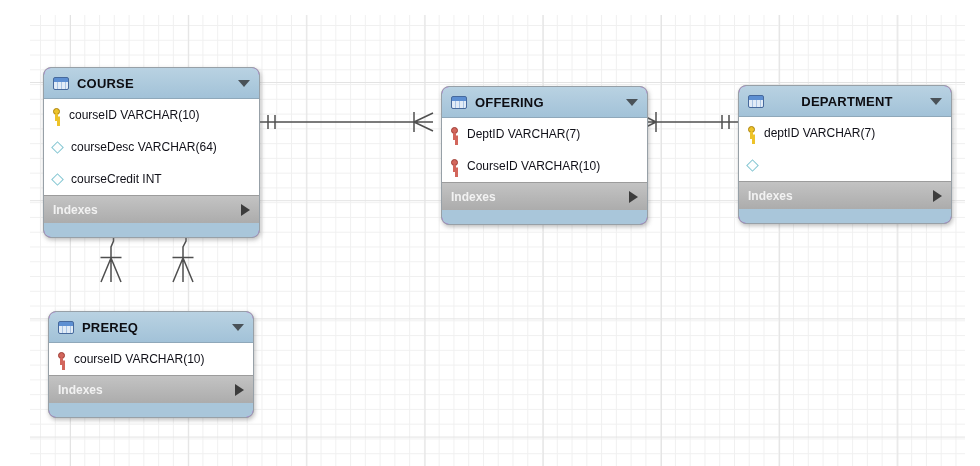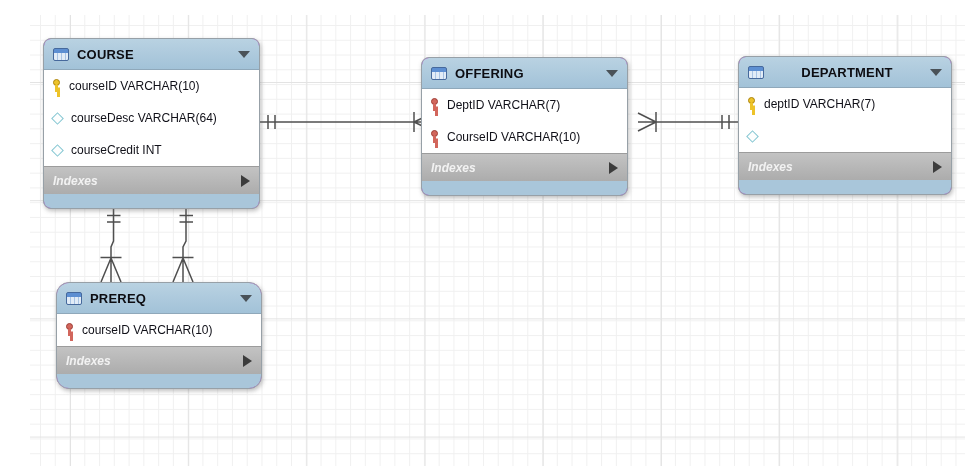--- a/index.html
+++ b/index.html
@@ -22,20 +22,21 @@
     background-position:40px 67px,40px 67px,10px 10px,10px 10px;
   }
   svg.rels{position:absolute;left:0;top:0;}
   svg.rels path{stroke:#4f4f4f;stroke-width:1.5;fill:none;}
 
   
   .etable{
     position:absolute;border:1px solid #97a0a7;border-radius:8px;overflow:hidden;
     box-shadow:1px 2px 4px rgba(110,110,110,.45);
     background:#a21caf;
+    margin-top:29px;
   }
   .t-header{
     height:31px;display:flex;align-items:center;gap:8px;padding:0 9px;
     background:linear-gradient(180deg,#b9d2e2,#a2c2d8);
     border-bottom:1px solid #8fa8ba;box-sizing:border-box;
   }
   .t-name{font-size:13px;font-weight:bold;color:#0d0d12;letter-spacing:.2px;flex:1;}
   .tbl-ic{
     width:16px;height:13px;border:1px solid #46699c;border-radius:2px;box-sizing:border-box;
     background:
@@ -52,21 +53,21 @@
   .keyic::before{content:'';position:absolute;top:0;left:1.5px;width:7px;height:7px;border-radius:50%;
     background:var(--kc);border:1px solid var(--ko);box-sizing:border-box;}
   .keyic::after{content:'';position:absolute;top:6px;left:4px;width:2.5px;height:7px;background:var(--kc);
     box-shadow:2px 2.5px 0 0 var(--kc),2px 5px 0 0 var(--kc);}
   .keyic.pk{--kc:#edc32a;--ko:#ab830d;}
   .keyic.fk{--kc:#d2665c;--ko:#9e3e35;}
   .diam{width:7px;height:7px;border:1.5px solid #85c6d2;background:#fdfefe;transform:rotate(45deg);
     margin:0 2px;flex:0 0 auto;}
   .t-indexes{
     height:28px;display:flex;align-items:center;justify-content:space-between;padding:0 9px;
-    background:linear-gradient(180deg,#c3c3c3,#acacac);border-top:1px solid #9c9c9c;box-sizing:border-box;font-style:italic;
+    background:linear-gradient(180deg,#c3c3c3,#acacac);border-top:1px solid #9c9c9c;box-sizing:border-box;
   }
   .idx-label{font-size:12px;font-weight:bold;color:#f2f2f2;}
   .tri-right{width:0;height:0;border-top:6px solid transparent;border-bottom:6px solid transparent;
     border-left:9px solid #3c3c3c;}
   .t-strip{height:14px;background:#a9c6da;}
 </style>
 </head>
 <body>
 
 <div class="stage">
@@ -119,21 +120,21 @@
         <span class="t-text">courseCredit INT</span>
       </div>
     </div>
     <div class="t-indexes">
       <span class="idx-label">Indexes</span>
       <span class="tri-right"></span>
     </div>
     <div class="t-strip"></div>
   </div>
 
-  <div class="etable" style="left:421px;top:57px;width:205px;">
+  <div class="etable" style="left:441px;top:57px;width:205px;">
     <div class="t-header">
       <span class="tbl-ic"></span>
       <span class="t-name">OFFERING</span>
       <span class="tri-down"></span>
     </div>
     <div class="t-body">
       <div class="t-row">
         <span class="keyic fk"></span>
         <span class="t-text">DeptID VARCHAR(7)</span>
       </div>
@@ -164,21 +165,21 @@
         <span class="diam"></span>
       </div>
     </div>
     <div class="t-indexes">
       <span class="idx-label">Indexes</span>
       <span class="tri-right"></span>
     </div>
     <div class="t-strip"></div>
   </div>
 
-  <div class="etable" style="left:56px;top:282px;width:204px;border-radius:13px;">
+  <div class="etable" style="left:48px;top:282px;width:204px;">
     <div class="t-header">
       <span class="tbl-ic"></span>
       <span class="t-name">PREREQ</span>
       <span class="tri-down"></span>
     </div>
     <div class="t-body">
       <div class="t-row">
         <span class="keyic fk"></span>
         <span class="t-text">courseID VARCHAR(10)</span>
       </div>

